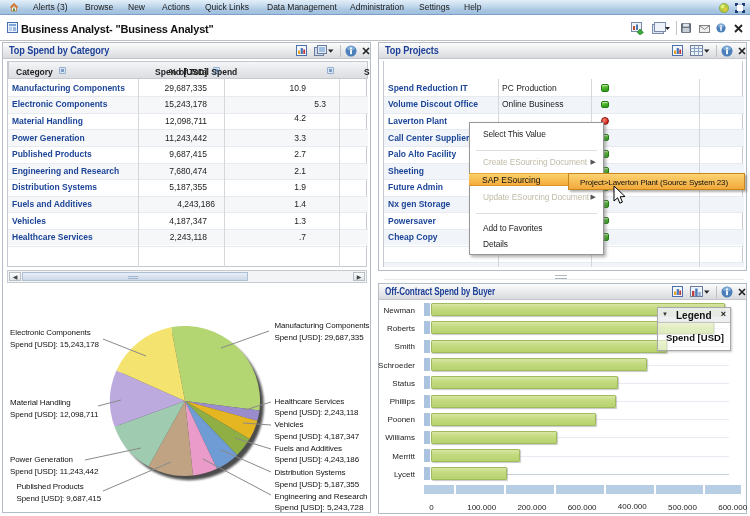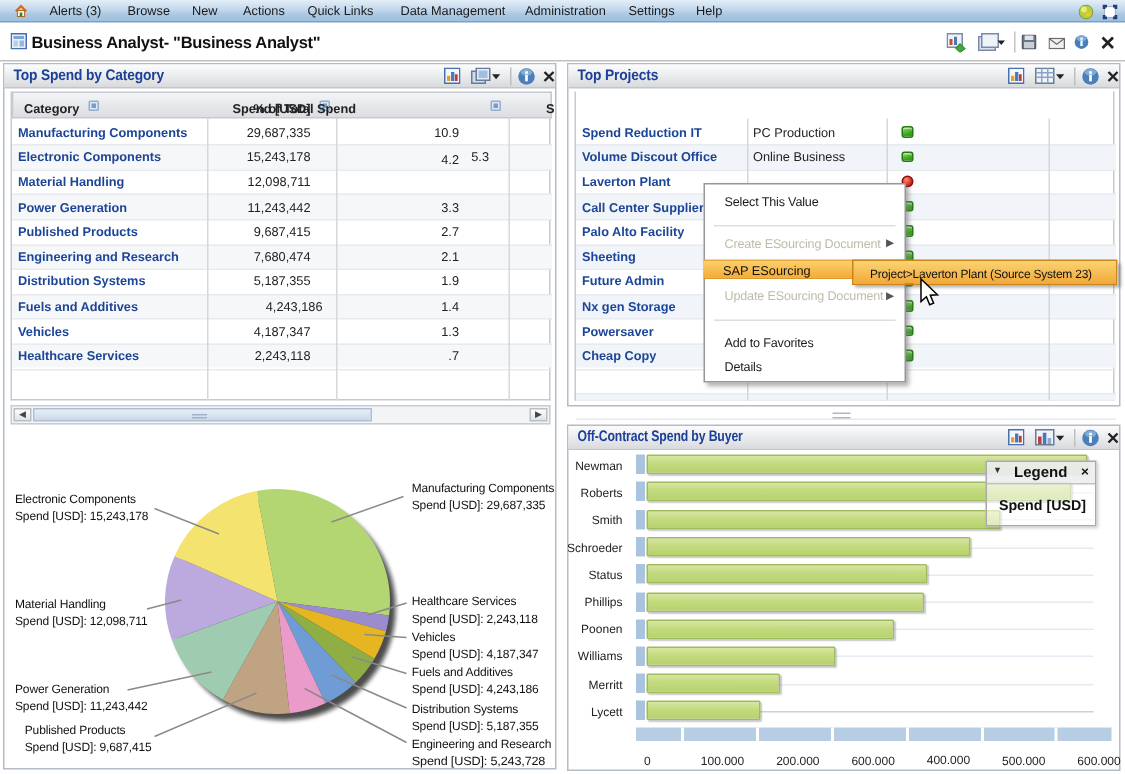--- a/index.html
+++ b/index.html
@@ -176,21 +176,21 @@
 <span class="row cellL" style="left:4px;top:21.7px">Manufacturing Components</span>
 <span class="row cellN" style="left:130px;top:21.7px;width:69px">29,687,335</span>
 <span class="row cellN" style="left:216px;top:21.7px;width:82px">10.9</span>
 <div class="rowline" style="left:0;top:35.1px;width:360px"></div>
 <span class="row cellL" style="left:4px;top:38.3px">Electronic Components</span>
 <span class="row cellN" style="left:130px;top:38.3px;width:69px">15,243,178</span>
 <span class="row cellN" style="left:216px;top:38.3px;width:102px">5.3</span>
 <div class="rowline" style="left:0;top:51.7px;width:360px"></div>
 <span class="row cellL" style="left:4px;top:54.9px">Material Handling</span>
 <span class="row cellN" style="left:130px;top:54.9px;width:69px">12,098,711</span>
-<span class="row cellN" style="left:216px;top:40px;width:82px">4.2</span>
+<span class="row cellN" style="left:216px;top:52px;width:82px">4.2</span>
 <div class="rowline" style="left:0;top:68.3px;width:360px"></div>
 <span class="row cellL" style="left:4px;top:71.5px">Power Generation</span>
 <span class="row cellN" style="left:130px;top:71.5px;width:69px">11,243,442</span>
 <span class="row cellN" style="left:216px;top:71.5px;width:82px">3.3</span>
 <div class="rowline" style="left:0;top:84.9px;width:360px"></div>
 <span class="row cellL" style="left:4px;top:88.1px">Published Products</span>
 <span class="row cellN" style="left:130px;top:88.1px;width:69px">9,687,415</span>
 <span class="row cellN" style="left:216px;top:88.1px;width:82px">2.7</span>
 <div class="rowline" style="left:0;top:101.5px;width:360px"></div>
 <span class="row cellL" style="left:4px;top:104.7px">Engineering and Research</span>

